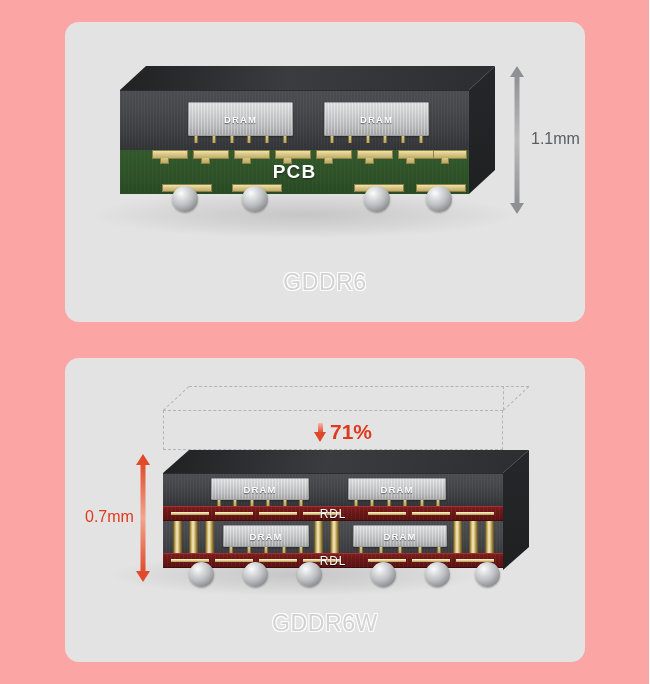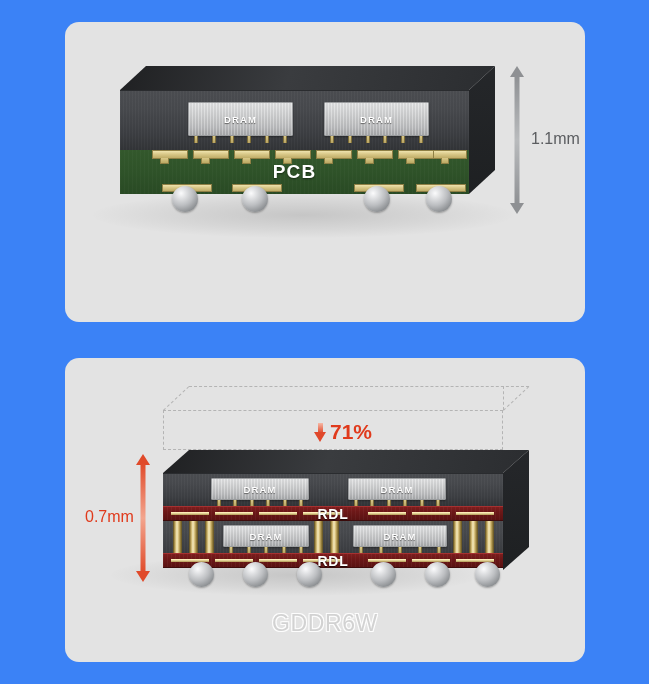--- a/index.html
+++ b/index.html
@@ -10,21 +10,21 @@
     height: 684px;
     background: #ffffff;
     font-family: "Liberation Sans", sans-serif;
     overflow: hidden;
   }
 
   #stage {
     position: relative;
     width: 649px;
     height: 684px;
-    background: #3b82f6;
+    background: #fca5a5;
     padding-left: 10px;
   }
 
   
   .panel {
     position: absolute;
     left: 65px;
     width: 520px;
     background: #e3e3e3;
     border-radius: 14px;
@@ -162,22 +162,22 @@
       linear-gradient(180deg, #7e1d1d 0%, #6d1818 35%, #5a1212 100%);
     border-top: 1px solid #a63131;
     border-bottom: 1px solid #3e0c0c;
     display: flex;
     align-items: center;
     justify-content: center;
   }
   .rdl-label {
     position: relative;
     color: #ffffff;
-    font-size: 14px;
-    font-weight: bold;
+    font-size: 12px;
+    font-weight: normal;
     letter-spacing: .8px;
     text-shadow: 0 1px 1px rgba(0,0,0,.7);
     z-index: 4;
   }
   
   .trace {
     position: absolute;
     height: 3px;
     background: linear-gradient(180deg, #f0e2ab 0%, #cdb778 60%, #a8934f 100%);
     border-top: 1px solid #ffeeb8;
@@ -328,20 +328,21 @@
         <div class="ball" style="left:306px; top:120px; width:26px; height:26px;"></div>
       </div>
 
       <div class="dim" style="left:443px; top:44px; width:18px; height:148px;">
         <div class="arrowhead up gray"></div>
         <div class="dim-shaft gray" style="top:9px; height:130px; width:5px;"></div>
         <div class="arrowhead down gray"></div>
       </div>
       <div class="dim-label gray" style="left:466px; top:108px;">1.1mm</div>
 
+      <div class="caption" style="top:247px;">GDDR6</div>
     </div>
   </div>
 
   <div class="panel" id="panel-gddr6w">
     <div class="panel-inner">
 
       <div class="floor-shadow" style="left:46px; top:196px; width:370px; height:42px;"></div>
 
       <div class="ghost-box" style="left:98px; top:52px; width:340px; height:40px;"></div>
       <div class="ghost-box" style="left:124px; top:28px; width:340px; height:0; border-bottom:none;"></div>

